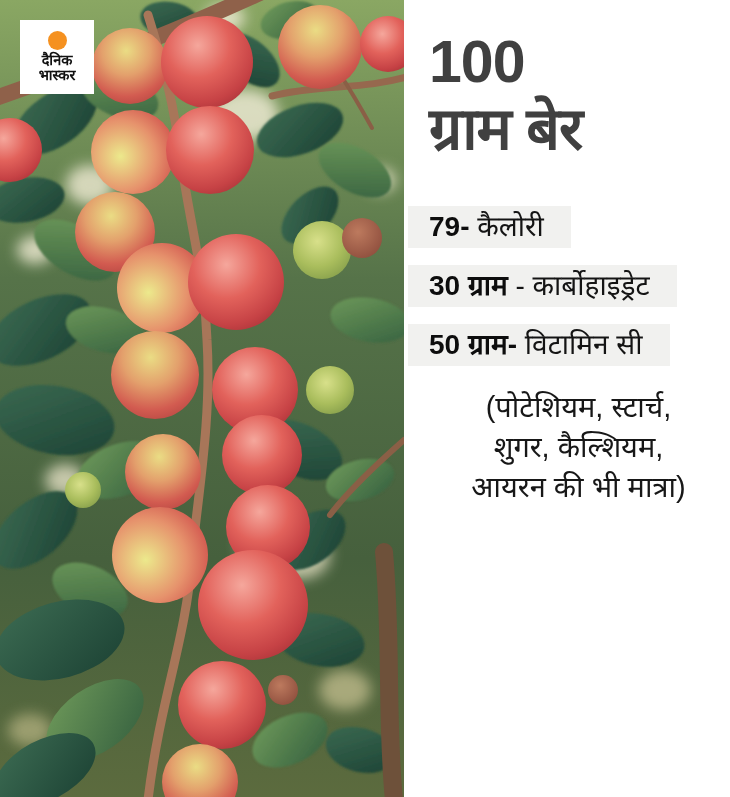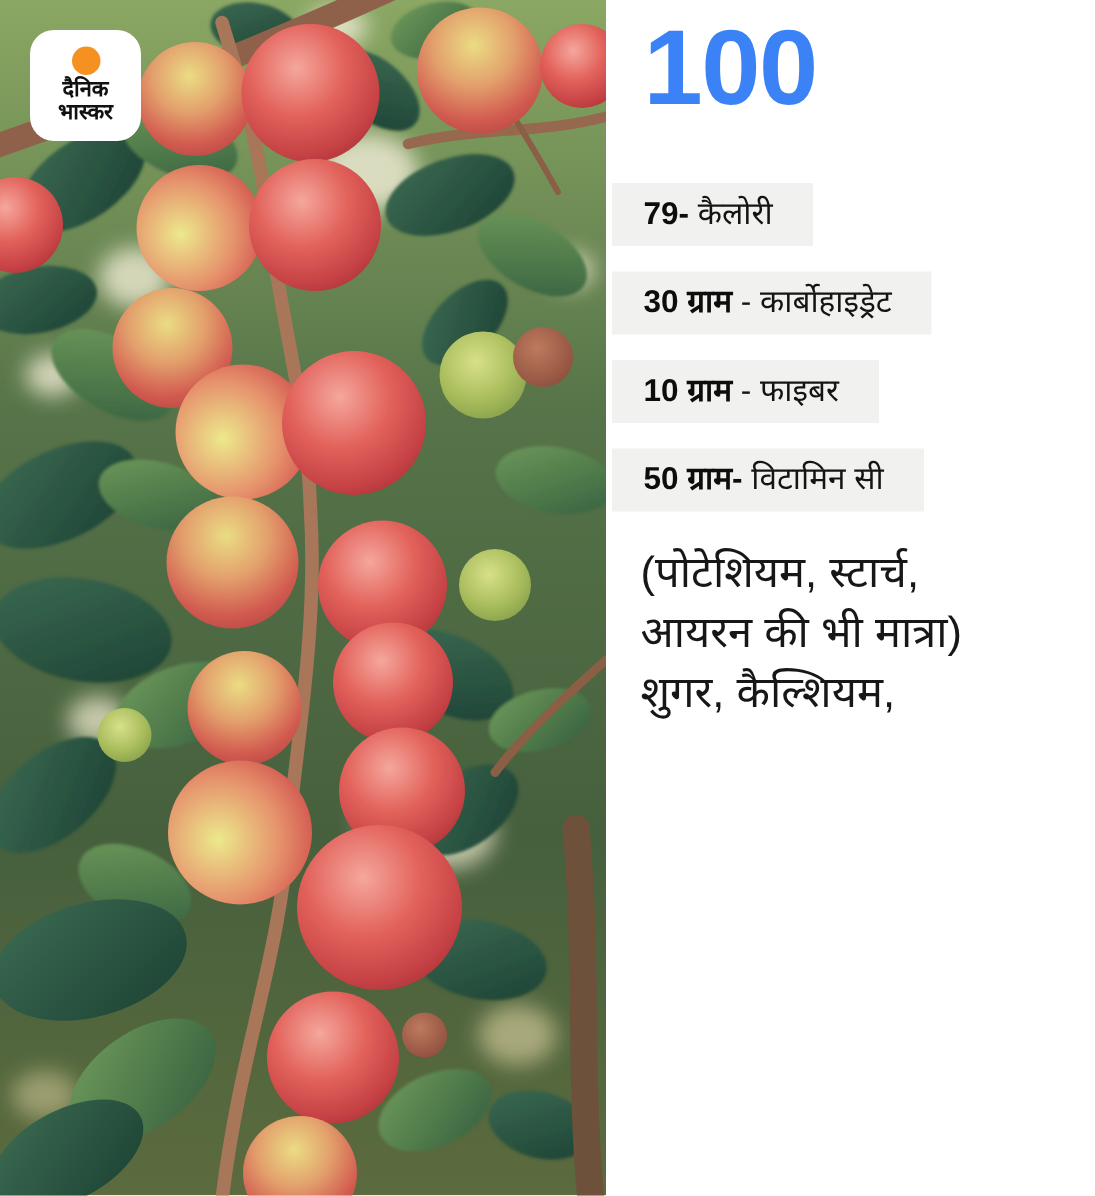--- a/index.html
+++ b/index.html
@@ -6,42 +6,42 @@
   .stage{
     position:relative;width:730px;height:797px;overflow:hidden;
     font-family:"Liberation Sans", sans-serif;background:#ffffff;
   }
   
   .photo{position:absolute;left:0;top:0;width:404px;height:797px;}
   .photo svg{display:block;}
   
   .logo{
     position:absolute;left:20px;top:20px;width:74px;height:74px;
-    background:#ffffff;border-radius:16px;
+    background:#ffffff;border-radius:0;
     display:flex;flex-direction:column;align-items:center;justify-content:center;
   }
   .logo-sun{width:19px;height:19px;border-radius:50%;background:#f59120;margin-bottom:3px;}
   .logo-text{font-size:14.5px;font-weight:800;line-height:15.5px;color:#111;text-align:center;}
   
   .panel{position:absolute;left:404px;top:0;width:326px;height:797px;background:#ffffff;}
   .headline{
-    margin:12px 0 0 25px;font-size:71px;font-weight:800;line-height:67px;
-    color:#3b82f6;letter-spacing:-1px;
+    margin:29px 0 0 25px;font-size:59px;font-weight:800;line-height:67px;
+    color:#404040;letter-spacing:-1px;
   }
   .nutrients{margin-top:43px;}
   .nutrient{
     width:fit-content;max-width:318px;background:#f1f1ef;
     margin:0 0 17px 4px;padding:6px 27px 6px 21px;
-    font-size:21px;line-height:30px;color:#141414;white-space:nowrap;
+    font-size:28px;line-height:30px;color:#141414;white-space:nowrap;
   }
   .nutrient .val{font-weight:700;color:#0d0d0d;}
   .nutrient .lbl{font-weight:400;}
   .note{
     margin:21px 0 0 23px;font-size:29px;line-height:40px;
-    font-weight:400;color:#171717;
+    font-weight:400;color:#171717;text-align:center;
   }
 </style>
 </head>
 <body>
 
 <div class="stage">
 
   <div class="photo">
     <svg width="404" height="797" viewBox="0 0 404 797">
       <defs>
@@ -182,41 +182,38 @@
 
   <div class="logo">
     <div class="logo-sun"></div>
     <div class="logo-text">दैनिक</div>
     <div class="logo-text">भास्कर</div>
   </div>
 
   <div class="panel">
     <div class="headline">
       <div>100</div>
+      <div>ग्राम बेर</div>
     </div>
 
     <div class="nutrients">
       <div class="nutrient">
         <span class="val">79-</span>
         <span class="lbl">कैलोरी</span>
       </div>
       <div class="nutrient">
         <span class="val">30 ग्राम</span>
         <span class="lbl">- कार्बोहाइड्रेट</span>
       </div>
       <div class="nutrient">
-        <span class="val">10 ग्राम</span>
-        <span class="lbl">- फाइबर</span>
-      </div>
-      <div class="nutrient">
         <span class="val">50 ग्राम-</span>
         <span class="lbl">विटामिन सी</span>
       </div>
     </div>
 
     <div class="note">
       <div>(पोटेशियम, स्टार्च,</div>
+      <div>शुगर, कैल्शियम,</div>
       <div>आयरन की भी मात्रा)</div>
-      <div>शुगर, कैल्शियम,</div>
     </div>
   </div>
 
 </div>
 
 </body></html>

